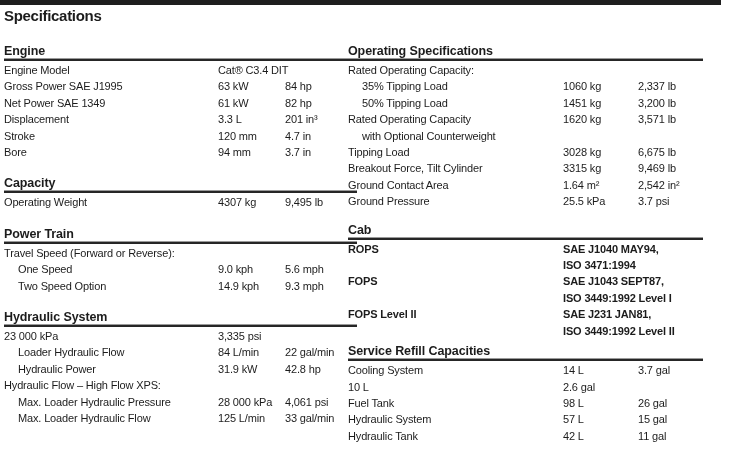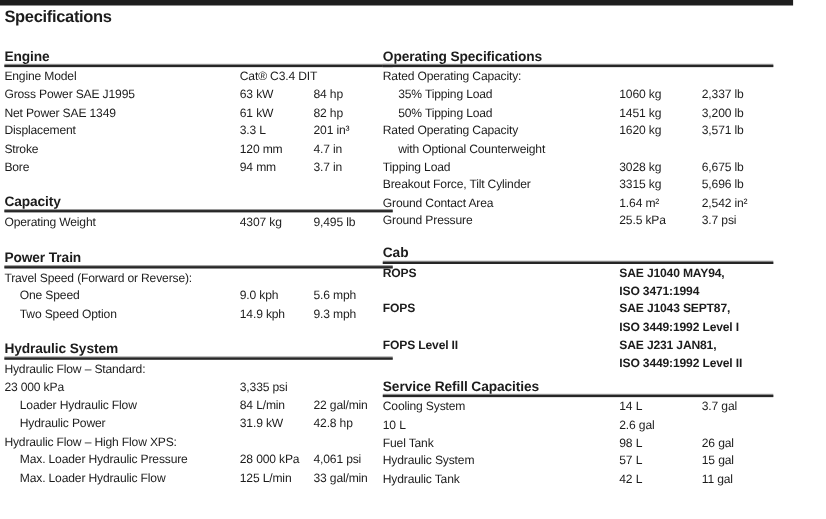--- a/index.html
+++ b/index.html
@@ -111,25 +111,20 @@
       </div>
       <div class="row indent">
         <span class="label">Two Speed Option</span>
         <span class="metric">14.9 kph</span>
         <span class="imperial">9.3 mph</span>
       </div>
     </div>
     <div class="section">
       <div class="section-heading">Hydraulic System</div>
       <div class="section-rule"></div>
-      <div class="row">
-        <span class="label">Hydraulic Flow – Standard:</span>
-        <span class="metric"></span>
-        <span class="imperial"></span>
-      </div>
       <div class="row indent">
         <span class="metric">23 000 kPa</span>
         <span class="imperial">3,335 psi</span>
       </div>
       <div class="row indent">
         <span class="label">Loader Hydraulic Flow</span>
         <span class="metric">84 L/min</span>
         <span class="imperial">22 gal/min</span>
       </div>
       <div class="row indent">
@@ -184,21 +179,21 @@
         <span class="imperial"></span>
       </div>
       <div class="row">
         <span class="label">Tipping Load</span>
         <span class="metric">3028 kg</span>
         <span class="imperial">6,675 lb</span>
       </div>
       <div class="row">
         <span class="label">Breakout Force, Tilt Cylinder</span>
         <span class="metric">3315 kg</span>
-        <span class="imperial">5,696 lb</span>
+        <span class="imperial">9,469 lb</span>
       </div>
       <div class="row">
         <span class="label">Ground Contact Area</span>
         <span class="metric">1.64 m²</span>
         <span class="imperial">2,542 in²</span>
       </div>
       <div class="row">
         <span class="label">Ground Pressure</span>
         <span class="metric">25.5 kPa</span>
         <span class="imperial">3.7 psi</span>

